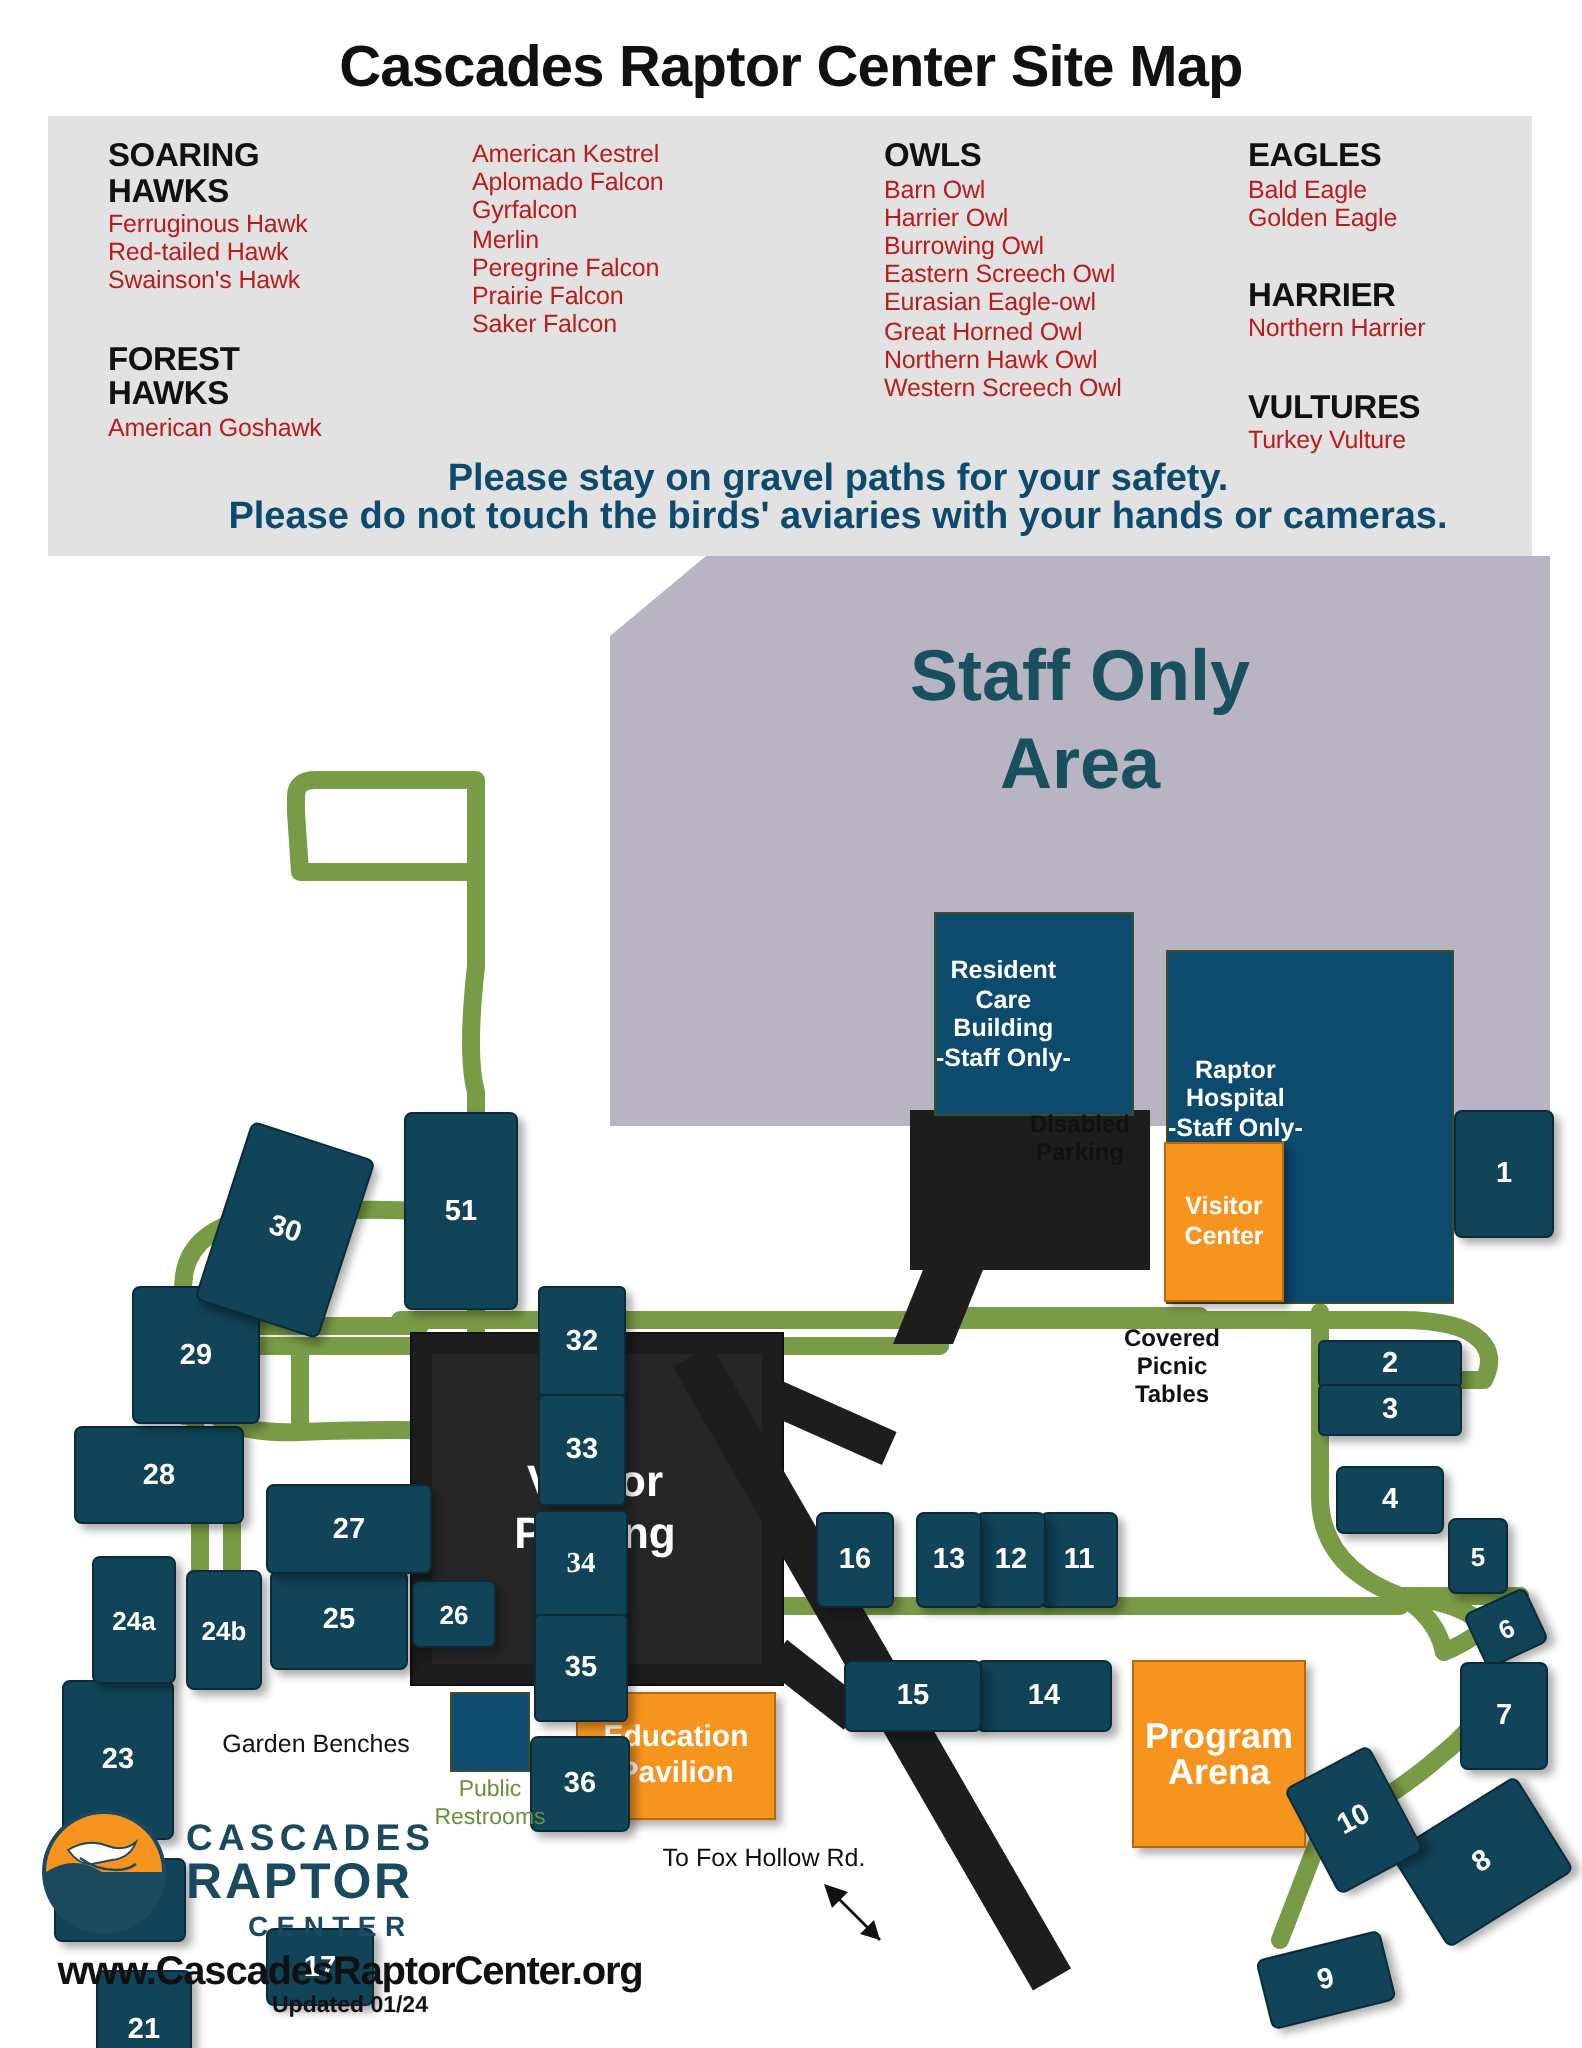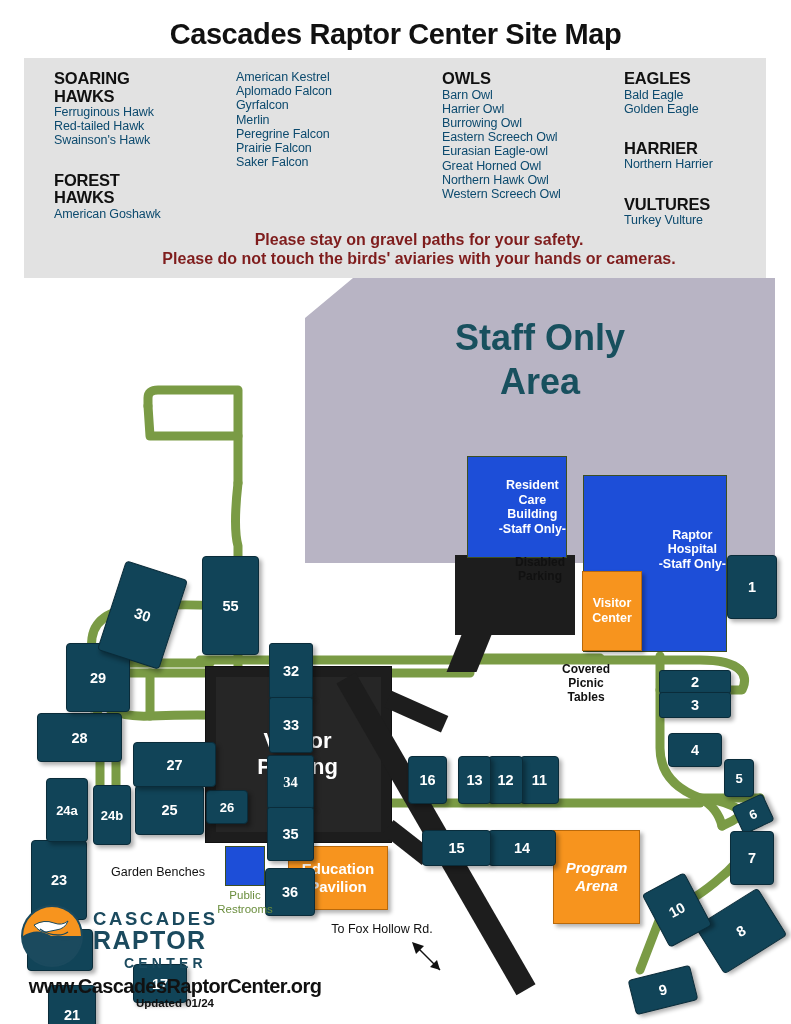--- a/index.html
+++ b/index.html
@@ -16,26 +16,26 @@
   #legend{
     position:absolute;left:24px;top:58px;width:742px;height:220px;
     background:#e2e2e2;
   }
   .legcol{position:absolute;top:12px;}
   .legcol.c1{left:30px;width:190px;}
   .legcol.c2{left:212px;width:190px;}
   .legcol.c3{left:418px;width:180px;}
   .legcol.c4{left:600px;width:160px;}
   .leghead{font-size:16.5px;font-weight:bold;line-height:17.5px;letter-spacing:-0.2px;color:#111;}
-  .legitem{font-size:12.5px;line-height:14.2px;letter-spacing:-0.1px;color:#0c4a6e;}
+  .legitem{font-size:12.5px;line-height:14.2px;letter-spacing:-0.1px;color:#b91c1c;}
   .gap{height:24px;}
   .notes{
     position:absolute;left:0;top:172px;width:742px;text-align:center;
   }
-  .note{font-size:16px;font-weight:bold;line-height:19px;color:#7f1d1d;padding-left:48px;}
+  .note{font-size:19px;font-weight:bold;line-height:19px;color:#0c4a6e;padding-left:48px;}
 
   
   #map{position:absolute;left:0;top:278px;width:791px;height:746px;}
 
   .staffarea{
     position:absolute;background:#b8b4c4;
   }
   #staffpoly{
     left:305px;top:0px;width:470px;height:290px;
     clip-path:polygon(48px 0, 470px 0, 470px 290px, 400px 290px, 400px 285px, 0 285px, 0 40px);
@@ -50,23 +50,23 @@
     position:absolute;background:#114458;border:1.4px solid #0a2c3a;
     border-radius:4px;box-shadow:3px 3px 4px rgba(0,0,0,.32);
     color:#ffffff;font-size:14.5px;font-weight:bold;
     display:flex;align-items:center;justify-content:center;
   }
   .av.small{font-size:13px;}
   .av.flat{border-radius:3px;}
 
   
   .bldg-green{
-    position:absolute;background:#1d4ed8;border:1.2px solid #3d4f22;
+    position:absolute;background:#0c4a6e;border:1.2px solid #3d4f22;
     color:#ffffff;font-size:12.5px;font-weight:bold;line-height:14.5px;
-    display:flex;align-items:center;justify-content:flex-end;text-align:center;
+    display:flex;align-items:center;justify-content:flex-start;text-align:center;
   }
   
   .bldg-orange{
     position:absolute;background:#f7941e;border:1.2px solid #b9690b;
     box-shadow:3px 3px 4px rgba(0,0,0,.3);
     color:#ffffff;font-weight:bold;
     display:flex;align-items:center;justify-content:center;text-align:center;
   }
   
   .paved{position:absolute;background:#1d1d1d;}
@@ -225,21 +225,21 @@
     </div>
   </div>
 
   <div class="bldg-orange" style="left:288px;top:568px;width:98px;height:62px;font-size:15px;line-height:18px;">
     <div>
       <span>Education</span><br>
       <span>Pavilion</span>
     </div>
   </div>
 
-  <div class="bldg-orange" style="left:553px;top:552px;width:85px;height:92px;font-size:15px;line-height:18px;font-style:italic;">
+  <div class="bldg-orange" style="left:566px;top:552px;width:85px;height:92px;font-size:18px;line-height:18px;">
     <div>
       <span>Program</span><br>
       <span>Arena</span>
     </div>
   </div>
 
   <div class="av" style="left:727px;top:277px;width:48px;height:62px;">1</div>
   <div class="av flat" style="left:659px;top:392px;width:70px;height:22px;">2</div>
   <div class="av flat" style="left:659px;top:414px;width:70px;height:24px;">3</div>
   <div class="av" style="left:668px;top:455px;width:52px;height:32px;">4</div>
@@ -261,21 +261,21 @@
   <div class="av" style="left:27px;top:651px;width:64px;height:40px;">22</div>
   <div class="av" style="left:31px;top:562px;width:54px;height:78px;">23</div>
   <div class="av small" style="left:46px;top:500px;width:40px;height:62px;">24a</div>
   <div class="av small" style="left:93px;top:507px;width:36px;height:58px;">24b</div>
   <div class="av" style="left:135px;top:507px;width:67px;height:48px;">25</div>
   <div class="av small" style="left:206px;top:512px;width:40px;height:32px;">26</div>
   <div class="av" style="left:133px;top:464px;width:81px;height:43px;">27</div>
   <div class="av" style="left:37px;top:435px;width:83px;height:47px;">28</div>
   <div class="av" style="left:66px;top:365px;width:62px;height:67px;">29</div>
   <div class="av" style="left:110px;top:290px;width:63px;height:92px;transform:rotate(18deg);">30</div>
-  <div class="av" style="left:202px;top:278px;width:55px;height:97px;">55</div>
+  <div class="av" style="left:202px;top:278px;width:55px;height:97px;">51</div>
   <div class="av flat" style="left:269px;top:365px;width:42px;height:54px;">32</div>
   <div class="av flat" style="left:269px;top:419px;width:42px;height:54px;">33</div>
   <div class="av flat" style="left:267px;top:477px;width:45px;height:52px;font-family:Liberation Serif, serif;">34</div>
   <div class="av flat" style="left:267px;top:529px;width:45px;height:52px;">35</div>
   <div class="av" style="left:265px;top:590px;width:48px;height:46px;">36</div>
 
   <div class="plainlabel thin" style="left:98px;top:587px;width:120px;font-size:12.5px;">Garden Benches</div>
 
   <div class="plainlabel" style="left:500px;top:277px;width:80px;">
     <span>Disabled</span><br>

